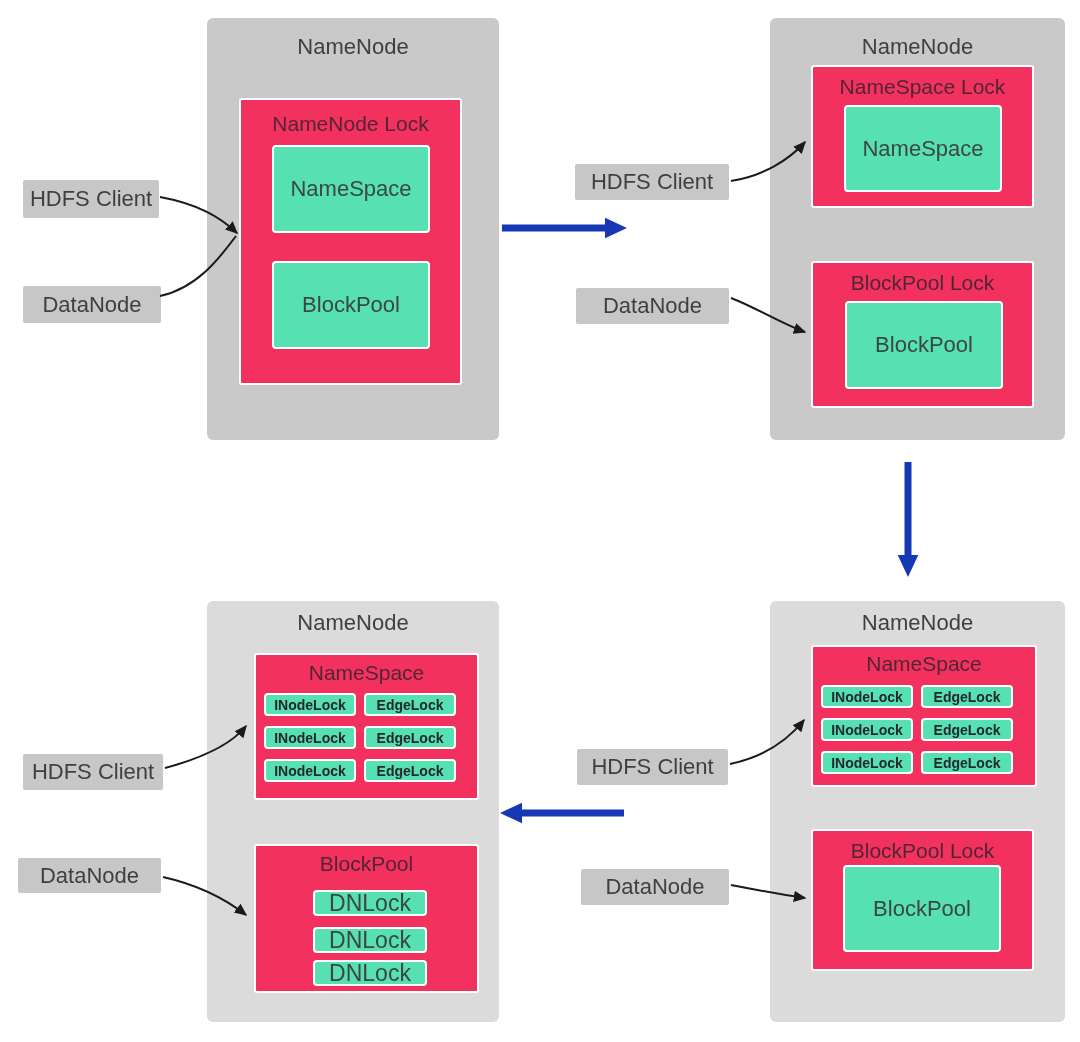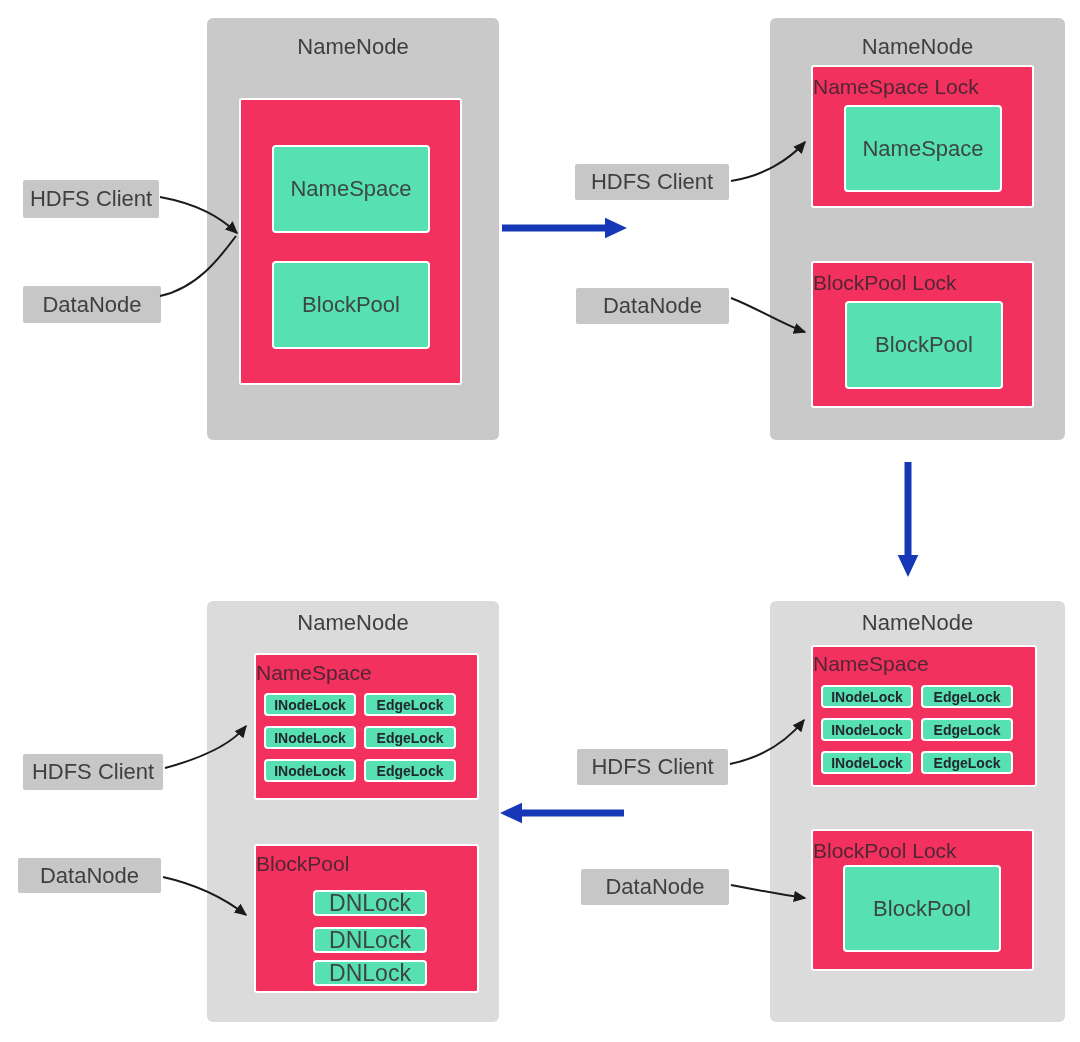--- a/index.html
+++ b/index.html
@@ -16,21 +16,21 @@
   .panel{position:absolute; border-radius:6px;}
   .panel-tl{left:207px; top:18px;  width:292px; height:422px; background:var(--panel-gray-top);}
   .panel-tr{left:770px; top:18px;  width:295px; height:422px; background:var(--panel-gray-top);}
   .panel-br{left:770px; top:601px; width:295px; height:421px; background:var(--panel-gray-bottom);}
   .panel-bl{left:207px; top:601px; width:292px; height:421px; background:var(--panel-gray-bottom);}
 
   .panel-title{position:absolute; left:0; width:100%; text-align:center; font-size:22px; color:var(--panel-title-text);}
   .pt-top{top:16px;} .pt-bottom{top:9px;}
 
   .pink{position:absolute; background:var(--lock-pink); border:2px solid var(--box-border-white); border-radius:3px;}
-  .pink-title{position:absolute; left:0; width:100%; text-align:left; font-size:21px; color:var(--pink-title-text);}
+  .pink-title{position:absolute; left:0; width:100%; text-align:center; font-size:21px; color:var(--pink-title-text);}
 
   .teal{position:absolute; background:var(--inner-teal); border:2px solid var(--box-border-white); border-radius:4px;
         display:flex; align-items:center; justify-content:center; font-size:22px; color:var(--teal-text);}
 
   
   .tl-pink {left:32px; top:80px; width:223px; height:287px;}
   .tl-pink .pink-title{top:12px;}
   .tl-teal1{left:31px; top:45px;  width:158px; height:88px;}
   .tl-teal2{left:31px; top:161px; width:158px; height:88px;}
 
@@ -83,20 +83,21 @@
   .overlay{position:absolute; left:0; top:0; width:1080px; height:1042px; pointer-events:none;}
 </style>
 </head>
 <body>
 
 <div class="canvas">
 
   <section class="panel panel-tl">
     <div class="panel-title pt-top">NameNode</div>
     <div class="pink tl-pink">
+      <div class="pink-title">NameNode Lock</div>
       <div class="teal tl-teal1">NameSpace</div>
       <div class="teal tl-teal2">BlockPool</div>
     </div>
   </section>
 
   <section class="panel panel-tr">
     <div class="panel-title pt-top">NameNode</div>
     <div class="pink tr-pink1">
       <div class="pink-title">NameSpace Lock</div>
       <div class="teal tr-teal1">NameSpace</div>

